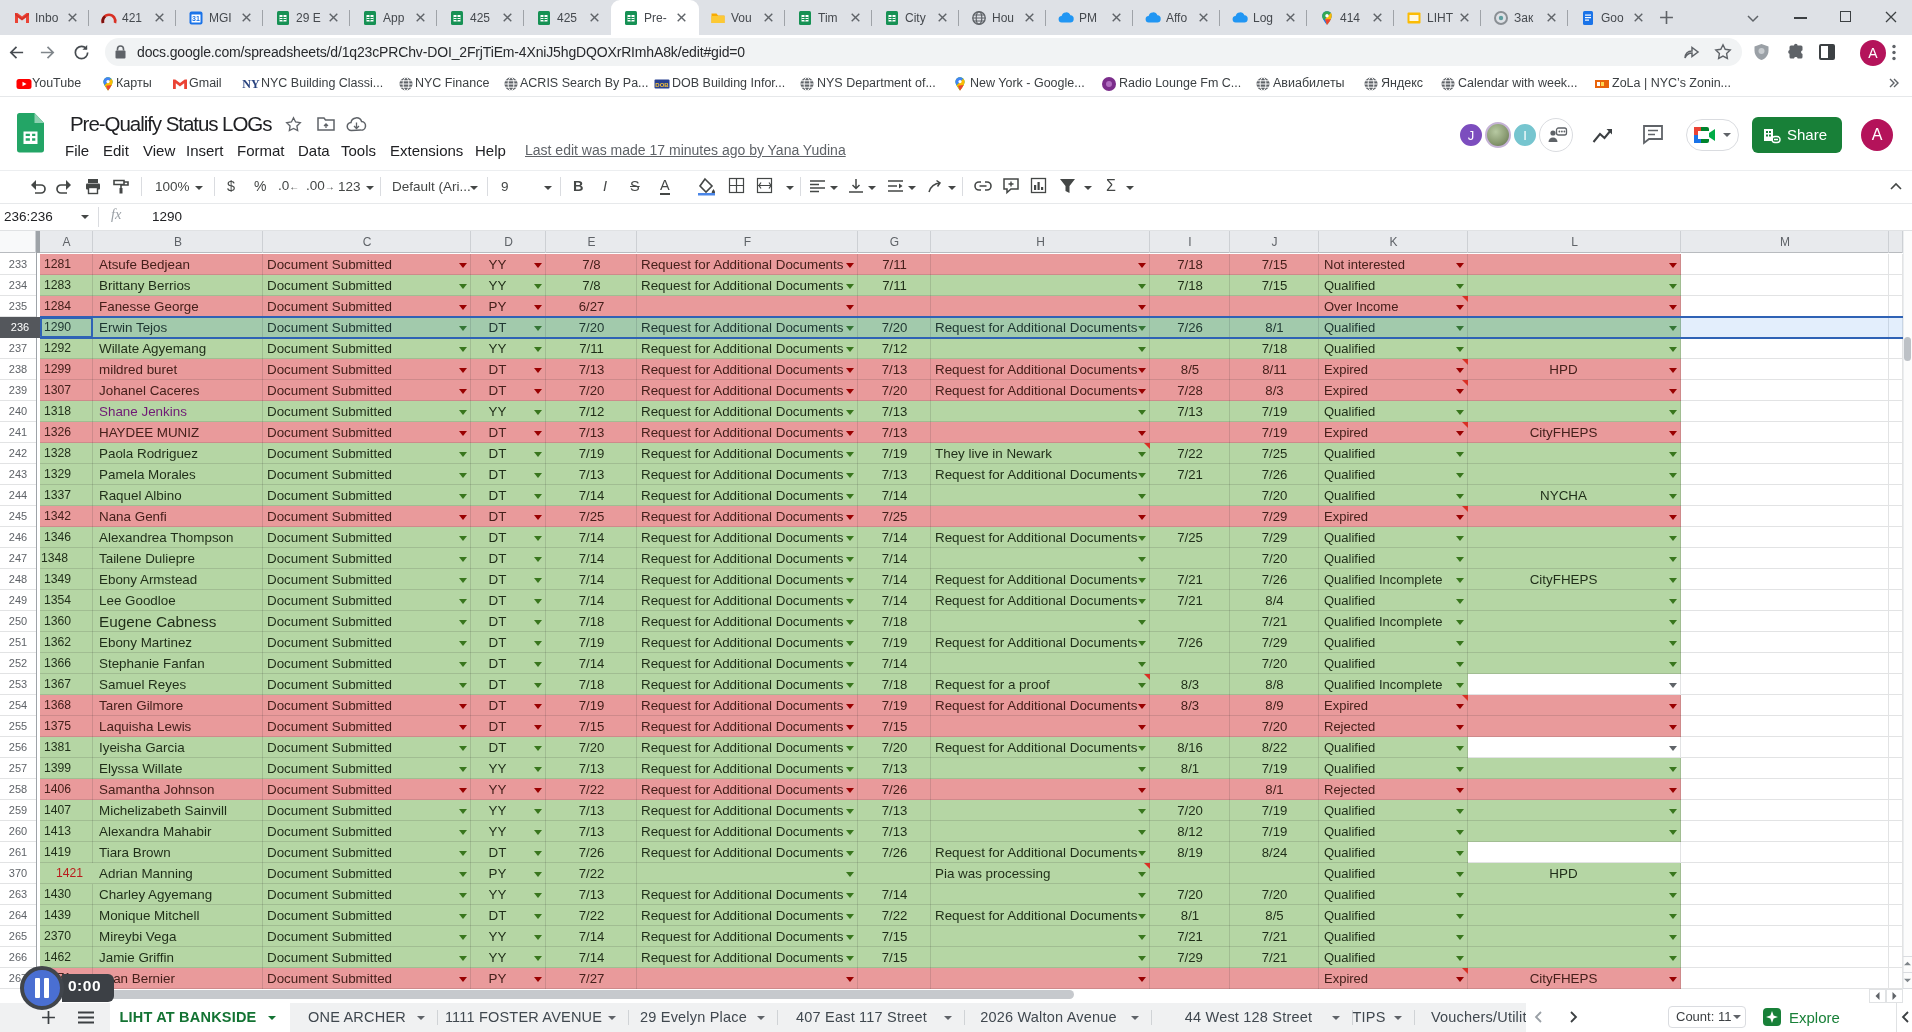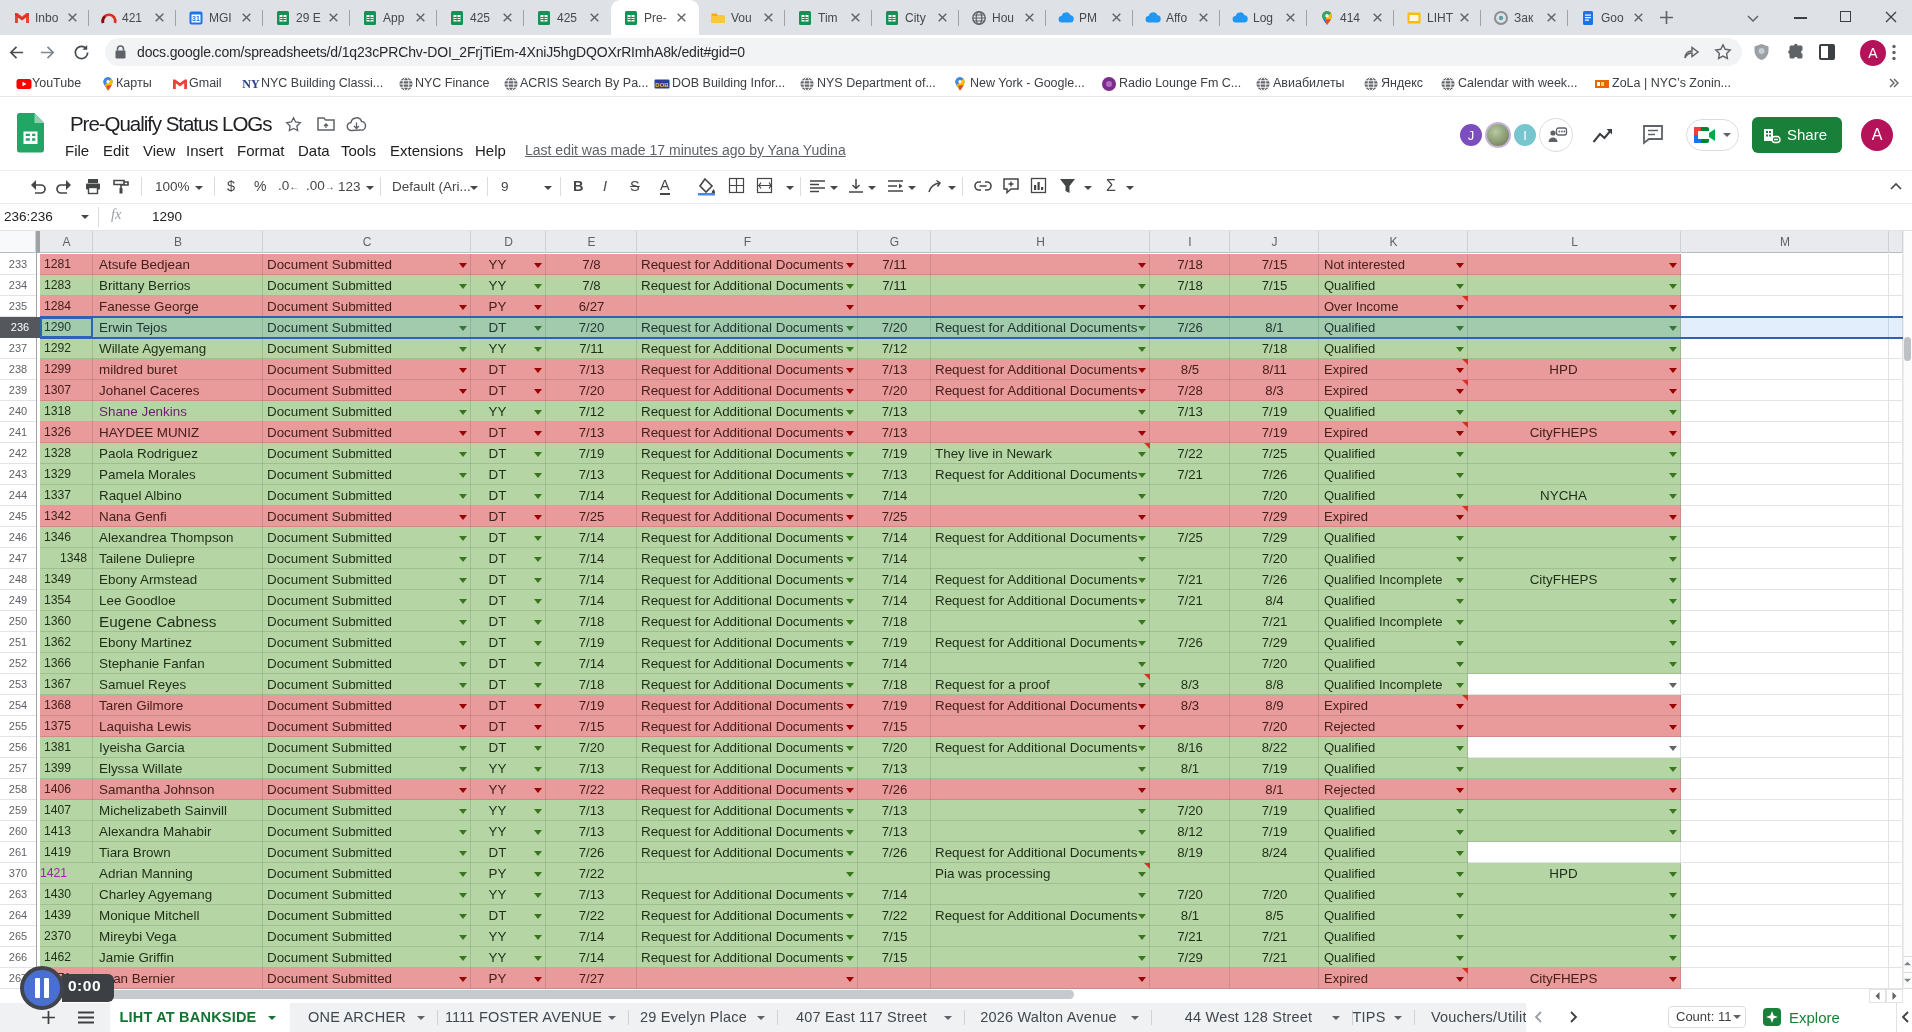--- a/index.html
+++ b/index.html
@@ -825,21 +825,21 @@
 <div class="tri" style="left:1138px;top:536px;border-top-color:#38761d"></div>
 <div class="cell" style="left:1150px;top:527px;width:80px;background:#b5d6a4;color:#1f2d18;font-size:13.2px;text-align:center;">7/25</div>
 <div class="cell" style="left:1230px;top:527px;width:89px;background:#b5d6a4;color:#1f2d18;font-size:13.2px;text-align:center;">7/29</div>
 <div class="cell" style="left:1319px;top:527px;width:149px;background:#b5d6a4;color:#1f2d18;font-size:13.0px;padding-left:5px;padding-right:14px;">Qualified</div>
 <div class="tri" style="left:1456px;top:536px;border-top-color:#38761d"></div>
 <div class="cell" style="left:1468px;top:527px;width:213px;background:#b5d6a4;color:#1f2d18;font-size:13.4px;text-align:center;padding-right:22px;"></div>
 <div class="tri" style="left:1669px;top:536px;border-top-color:#38761d"></div>
 <div class="cell cw" style="left:1681px;top:527px;width:208px;background:#fff;color:#1f2d18;font-size:13.4px;padding-left:4px;"></div>
 <div class="cell cw" style="left:1889px;top:527px;width:14px;background:#fff;color:#1f2d18;font-size:13.4px;padding-left:4px;"></div>
 <div class="rh" style="top:548px">247</div>
-<div class="cell" style="left:40px;top:548px;width:53px;background:#b5d6a4;color:#1f2d18;font-size:12.2px;padding-left:20px;">1348</div>
+<div class="cell" style="left:40px;top:548px;width:53px;background:#b5d6a4;color:#1f2d18;font-size:12.2px;padding-left:1px;">1348</div>
 <div class="cell" style="left:93px;top:548px;width:170px;background:#b5d6a4;color:#1f2d18;font-size:13.4px;padding-left:6px;">Tailene Duliepre</div>
 <div class="cell" style="left:263px;top:548px;width:208px;background:#b5d6a4;color:#1f2d18;font-size:13.4px;padding-left:4px;padding-right:14px;">Document Submitted</div>
 <div class="tri" style="left:459px;top:557px;border-top-color:#38761d"></div>
 <div class="cell" style="left:471px;top:548px;width:75px;background:#b5d6a4;color:#1f2d18;font-size:13.4px;text-align:center;padding-right:22px;">DT</div>
 <div class="tri" style="left:534px;top:557px;border-top-color:#38761d"></div>
 <div class="cell" style="left:546px;top:548px;width:91px;background:#b5d6a4;color:#1f2d18;font-size:13.2px;text-align:center;">7/14</div>
 <div class="cell" style="left:637px;top:548px;width:221px;background:#b5d6a4;color:#1f2d18;font-size:13.4px;padding-left:4px;padding-right:14px;">Request for Additional Documents</div>
 <div class="tri" style="left:846px;top:557px;border-top-color:#38761d"></div>
 <div class="cell" style="left:858px;top:548px;width:73px;background:#b5d6a4;color:#1f2d18;font-size:13.2px;text-align:center;">7/14</div>
 <div class="cell" style="left:931px;top:548px;width:219px;background:#b5d6a4;color:#1f2d18;font-size:13.4px;padding-left:4px;padding-right:14px;"></div>
@@ -1141,21 +1141,21 @@
 <div class="cell" style="left:931px;top:842px;width:219px;background:#b5d6a4;color:#1f2d18;font-size:13.4px;padding-left:4px;padding-right:14px;">Request for Additional Documents</div>
 <div class="tri" style="left:1138px;top:851px;border-top-color:#38761d"></div>
 <div class="cell" style="left:1150px;top:842px;width:80px;background:#b5d6a4;color:#1f2d18;font-size:13.2px;text-align:center;">8/19</div>
 <div class="cell" style="left:1230px;top:842px;width:89px;background:#b5d6a4;color:#1f2d18;font-size:13.2px;text-align:center;">8/24</div>
 <div class="cell" style="left:1319px;top:842px;width:149px;background:#b5d6a4;color:#1f2d18;font-size:13.0px;padding-left:5px;padding-right:14px;">Qualified</div>
 <div class="tri" style="left:1456px;top:851px;border-top-color:#38761d"></div>
 <div class="cell cw" style="left:1468px;top:842px;width:213px;background:#fff;color:#1f2d18;font-size:13.4px;text-align:center;"></div>
 <div class="cell cw" style="left:1681px;top:842px;width:208px;background:#fff;color:#1f2d18;font-size:13.4px;padding-left:4px;"></div>
 <div class="cell cw" style="left:1889px;top:842px;width:14px;background:#fff;color:#1f2d18;font-size:13.4px;padding-left:4px;"></div>
 <div class="rh" style="top:863px">370</div>
-<div class="cell" style="left:40px;top:863px;width:65px;background:#b5d6a4;color:#a21caf;font-size:12.2px;padding-left:0;">1421</div>
+<div class="cell" style="left:40px;top:863px;width:65px;background:#b5d6a4;color:#b91c1c;font-size:12.2px;padding-left:16px;">1421</div>
 <div class="cell" style="left:93px;top:863px;width:170px;background:#b5d6a4;color:#1f2d18;font-size:13.4px;padding-left:6px;">Adrian Manning</div>
 <div class="cell" style="left:263px;top:863px;width:208px;background:#b5d6a4;color:#1f2d18;font-size:13.4px;padding-left:4px;padding-right:14px;">Document Submitted</div>
 <div class="tri" style="left:459px;top:872px;border-top-color:#38761d"></div>
 <div class="cell" style="left:471px;top:863px;width:75px;background:#b5d6a4;color:#1f2d18;font-size:13.4px;text-align:center;padding-right:22px;">PY</div>
 <div class="tri" style="left:534px;top:872px;border-top-color:#38761d"></div>
 <div class="cell" style="left:546px;top:863px;width:91px;background:#b5d6a4;color:#1f2d18;font-size:13.2px;text-align:center;">7/22</div>
 <div class="cell" style="left:637px;top:863px;width:221px;background:#b5d6a4;color:#1f2d18;font-size:13.4px;padding-left:4px;padding-right:14px;"></div>
 <div class="tri" style="left:846px;top:872px;border-top-color:#38761d"></div>
 <div class="cell" style="left:858px;top:863px;width:73px;background:#b5d6a4;color:#1f2d18;font-size:13.2px;text-align:center;"></div>
 <div class="cell" style="left:931px;top:863px;width:219px;background:#b5d6a4;color:#1f2d18;font-size:13.4px;padding-left:4px;padding-right:14px;">Pia was processing</div>

